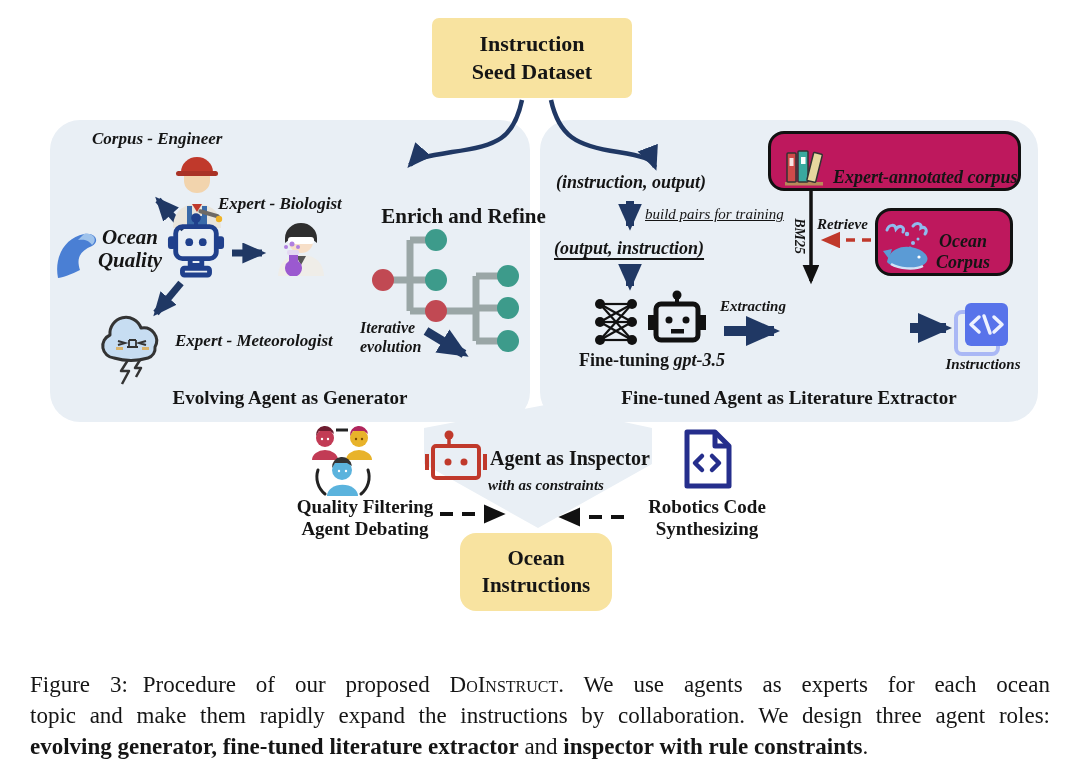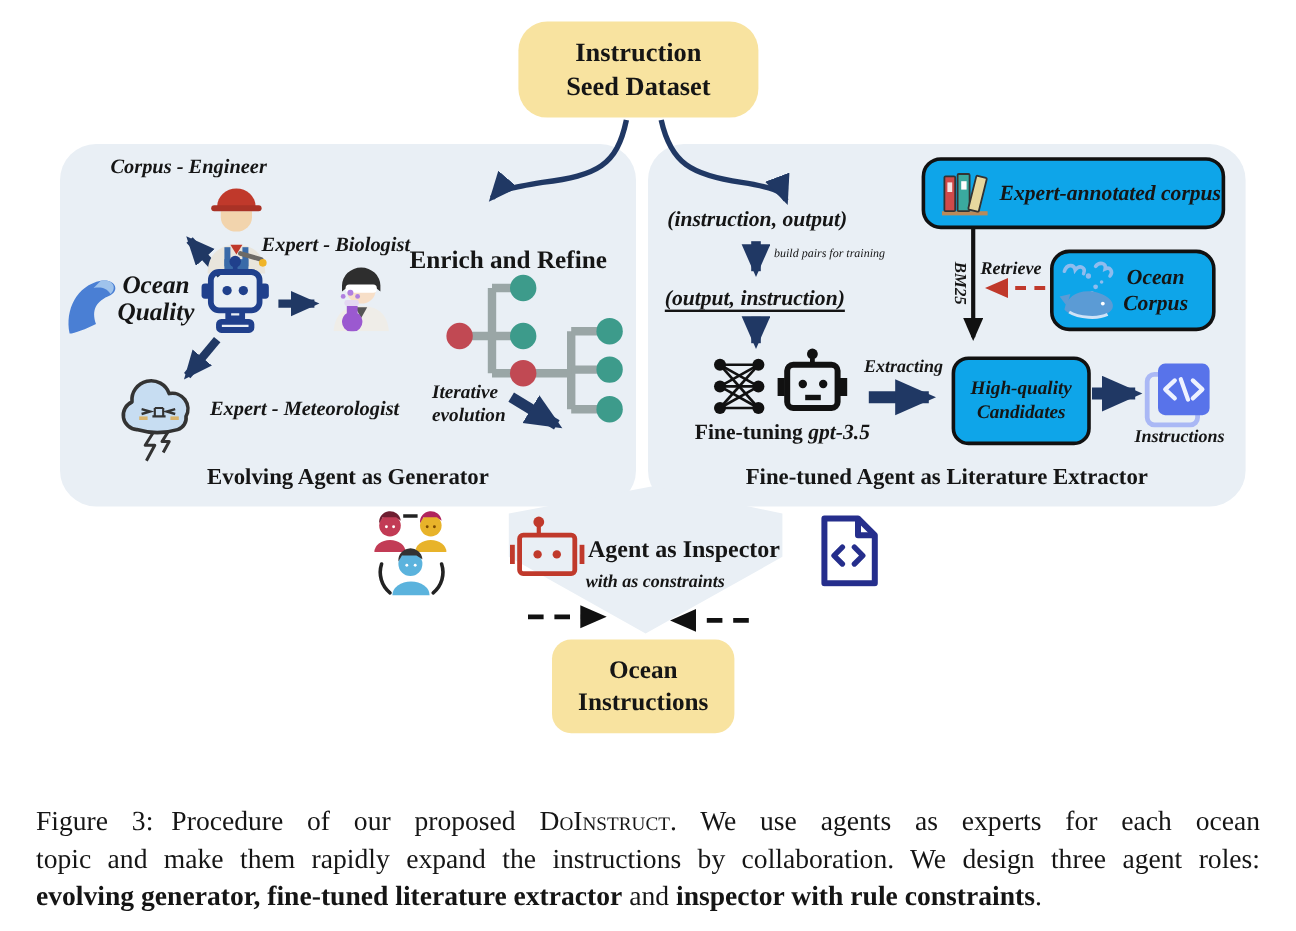--- a/index.html
+++ b/index.html
@@ -1,23 +1,23 @@
 <!DOCTYPE html>
 <html><head>
 <meta charset="utf-8">
 <style>
   html,body{margin:0;padding:0;background:#ffffff;}
   #stage{position:relative;width:1080px;height:776px;background:#fff;overflow:hidden;
          font-family:"Liberation Serif","DejaVu Serif",serif;color:#151515;}
   .panel{position:absolute;background:#E9EFF5;border-radius:30px;z-index:0;}
-  .ybox{position:absolute;background:#F8E3A0;border-radius:24px;z-index:3;
+  .ybox{position:absolute;background:#F8E3A0;border-radius:7px;z-index:3;
         display:flex;flex-direction:column;align-items:center;justify-content:center;
         font-weight:bold;text-align:center;}
-  .wbox{position:absolute;background:#0ea5e9;border:3.5px solid #111;border-radius:16px;z-index:3;
-        display:flex;align-items:center;justify-content:center;}
+  .wbox{position:absolute;background:#be185d;border:3.5px solid #111;border-radius:16px;z-index:3;
+        display:flex;align-items:flex-end;justify-content:center;}
   .lbl{position:absolute;z-index:4;line-height:1.15;}
   .b{font-weight:bold;}
   .i{font-style:italic;}
   .bi{font-weight:bold;font-style:italic;}
   .ctr{text-align:center;}
   .icon{position:absolute;z-index:4;}
   svg{display:block;}
   #overlay{position:absolute;left:0;top:0;z-index:2;pointer-events:none;}
   .underln{text-decoration:underline;text-decoration-thickness:2px;text-underline-offset:4px;}
   .bm25{transform:rotate(90deg);transform-origin:center;}
@@ -150,21 +150,21 @@
       <path d="M31,34 v7 m7,-7 v7 m-7,-7 h7 m-9,7 h11" stroke="#333" stroke-width="1.8" fill="none"></path>
       <rect x="18" y="41" width="7" height="3" fill="#d9b36c"></rect>
       <rect x="44" y="41" width="7" height="3" fill="#d9b36c"></rect>
       <path d="M30,54 l-7,11 h8 l-7,13" stroke="#333" stroke-width="2.5" fill="none" stroke-linejoin="round"></path>
       <path d="M42,54 l-5,8 h6 l-5,9" stroke="#333" stroke-width="2.5" fill="none" stroke-linejoin="round"></path>
     </svg>
   </div>
 
   <div class="lbl bi" style="left:175px;top:331px;font-size:17px;">Expert - Meteorologist</div>
 
-  <div class="lbl b ctr" style="left:336px;top:204px;width:175px;font-size:21px;">Enrich and Refine</div>
+  <div class="lbl b ctr" style="left:376px;top:204px;width:175px;font-size:21px;">Enrich and Refine</div>
 
   <div class="icon" style="left:363px;top:228px;">
     <svg width="160" height="125" viewBox="0 0 160 125">
       <g stroke="#9AA6A6" stroke-width="7" fill="none">
         <path d="M20,52 H47"></path>
           <path d="M47,12 V83"></path>
         <path d="M47,12 H73"></path>
           <path d="M47,52 H73"></path>
           <path d="M47,83 H73"></path>
         <path d="M73,83 H113"></path>
@@ -185,21 +185,21 @@
 
   <div class="lbl bi" style="left:360px;top:318px;font-size:16px;line-height:19px;">
     <div>Iterative</div>
     <div>evolution</div>
   </div>
 
   <div class="lbl b ctr" style="left:50px;top:387px;width:480px;font-size:19px;">Evolving Agent as Generator</div>
 
   <div class="lbl bi" style="left:556px;top:172px;font-size:18px;">(instruction, output)</div>
 
-  <div class="lbl i" style="left:645px;top:206px;font-size:10px;">build pairs for training</div>
+  <div class="lbl i" style="left:645px;top:206px;font-size:15px;text-decoration:underline;">build pairs for training</div>
 
   <div class="lbl bi underln" style="left:554px;top:238px;font-size:18px;">(output, instruction)</div>
 
   <div class="icon" style="left:593px;top:297px;">
     <svg width="46" height="50" viewBox="0 0 46 50">
       <g stroke="#111" stroke-width="2.2">
         <line x1="7" y1="7" x2="39" y2="7"></line>
           <line x1="7" y1="7" x2="39" y2="25"></line>
           <line x1="7" y1="7" x2="39" y2="43"></line>
         <line x1="7" y1="25" x2="39" y2="7"></line>
@@ -230,26 +230,20 @@
       <circle cx="23" cy="30" r="3.5" fill="#111"></circle>
       <circle cx="40" cy="30" r="3.5" fill="#111"></circle>
       <rect x="25" y="39" width="13" height="4.5" fill="#111"></rect>
     </svg>
   </div>
 
   <div class="lbl ctr" style="left:578px;top:350px;width:148px;font-size:18px;"><span class="b">Fine-tuning</span> <span class="bi">gpt-3.5</span></div>
 
   <div class="lbl bi ctr" style="left:714px;top:298px;width:78px;font-size:15px;">Extracting</div>
 
-  <div class="wbox" style="left:793px;top:297px;width:110px;height:68px;border-radius:14px;">
-    <div class="bi ctr" style="font-size:16px;line-height:20px;">
-      <div>High-quality</div>
-      <div>Candidates</div>
-    </div>
-  </div>
 
   <div class="icon" style="left:953px;top:300px;">
     <svg width="58" height="58" viewBox="0 0 58 58">
       <rect x="3" y="12" width="42" height="42" rx="6" fill="none" stroke="#aab8f5" stroke-width="4"></rect>
       <rect x="12" y="3" width="43" height="43" rx="6" fill="#5873EA"></rect>
       <g stroke="#eef2ff" stroke-width="3.5" fill="none" stroke-linecap="round" stroke-linejoin="round">
         <polyline points="26,17 18,24.5 26,32"></polyline>
         <line x1="31" y1="16" x2="37" y2="33"></line>
         <polyline points="41,17 49,24.5 41,32"></polyline>
       </g>
@@ -319,20 +313,24 @@
       <circle cx="50" cy="15" r="1.2" fill="#7a4a00"></circle>
         <circle cx="56" cy="15" r="1.2" fill="#7a4a00"></circle>
       <path d="M21,72 a15,11 0 0 1 31,0 z" fill="#5bb3dd"></path>
       <circle cx="36" cy="46" r="10" fill="#5bb3dd"></circle>
       <path d="M26,44 a10,10 0 0 1 20,-2 l-5,-3 h-12 z" fill="#333"></path>
       <circle cx="33" cy="47" r="1.2" fill="#fff"></circle>
         <circle cx="40" cy="47" r="1.2" fill="#fff"></circle>
     </svg>
   </div>
 
+  <div class="lbl b ctr" style="left:276px;top:496px;width:178px;font-size:19px;line-height:22px;">
+    <div>Quality Filtering</div>
+    <div>Agent Debating</div>
+  </div>
 
   <div class="icon" style="left:424px;top:430px;">
     <svg width="64" height="52" viewBox="0 0 64 52">
       <circle cx="25" cy="5" r="4.5" fill="#C0392B"></circle>
       <line x1="25" y1="9" x2="25" y2="16" stroke="#C0392B" stroke-width="3.5"></line>
       <rect x="9" y="16" width="46" height="32" rx="3" fill="none" stroke="#C0392B" stroke-width="4"></rect>
       <rect x="1" y="24" width="4" height="16" fill="#C0392B"></rect>
       <rect x="59" y="24" width="4" height="16" fill="#C0392B"></rect>
       <circle cx="24" cy="32" r="3.5" fill="#C0392B"></circle>
       <circle cx="40" cy="32" r="3.5" fill="#C0392B"></circle>
@@ -347,20 +345,24 @@
     <svg width="50" height="60" viewBox="0 0 50 60">
       <path d="M4,3 h28 l14,14 v40 h-42 z" fill="#fff" stroke="#252E8C" stroke-width="5" stroke-linejoin="round"></path>
       <path d="M32,3 v14 h14" fill="none" stroke="#252E8C" stroke-width="5" stroke-linejoin="round"></path>
       <g stroke="#252E8C" stroke-width="4.5" fill="none" stroke-linecap="round" stroke-linejoin="round">
         <polyline points="19,27 12,34 19,41"></polyline>
         <polyline points="29,27 36,34 29,41"></polyline>
       </g>
     </svg>
   </div>
 
+  <div class="lbl b ctr" style="left:628px;top:496px;width:158px;font-size:19px;line-height:22px;">
+    <div>Robotics Code</div>
+    <div>Synthesizing</div>
+  </div>
 
   <div class="ybox" style="left:460px;top:533px;width:152px;height:78px;font-size:21px;line-height:27px;border-radius:16px;">
     <div>Ocean</div>
     <div>Instructions</div>
   </div>
 
   <div id="caption">
     <div class="cap-just"><span>Figure 3:</span><span class="gap"></span><span>Procedure of our proposed </span><span class="sc">DoInstruct</span><span>. We use agents as experts for each ocean</span></div>
     <div class="cap-just">topic and make them rapidly expand the instructions by collaboration. We design three agent roles:</div>
     <div><span class="cb">evolving generator, fine-tuned literature extractor</span><span> and </span><span class="cb">inspector with rule constraints</span><span>.</span></div>

